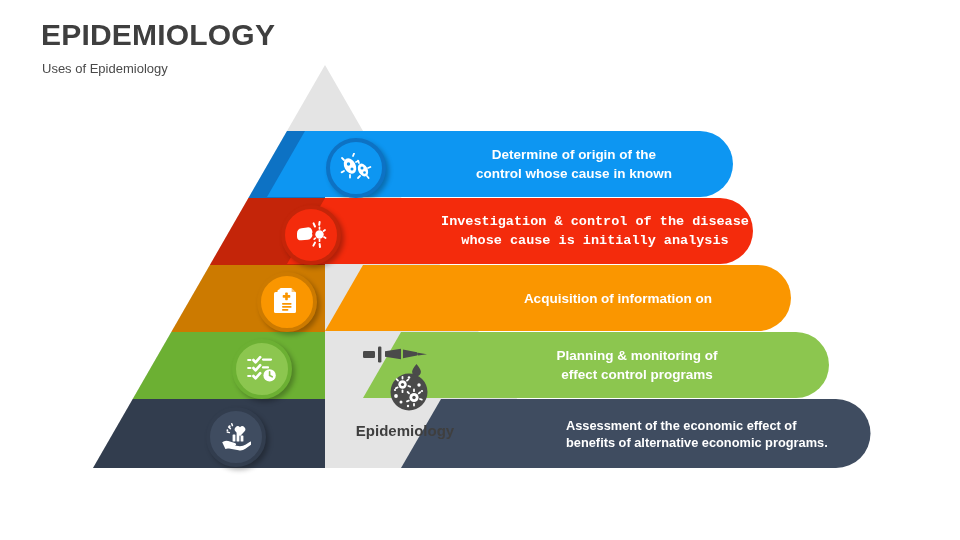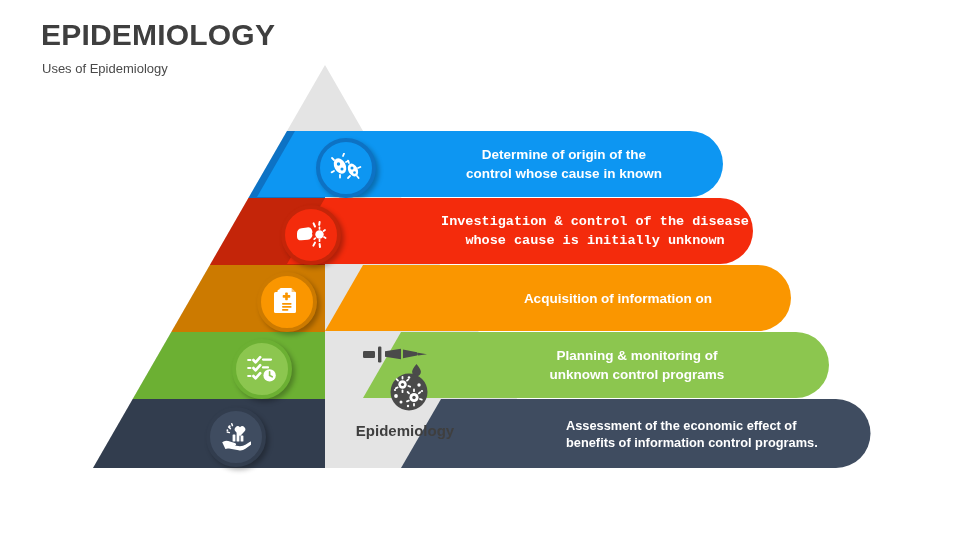--- a/index.html
+++ b/index.html
@@ -122,21 +122,21 @@
 
     <g clip-path="url(#pyr-left-clip)">
       <rect x="0" y="131" width="960" height="67" fill="#0d72c4"></rect>
       <rect x="0" y="198" width="960" height="67" fill="#c42509"></rect>
       <rect x="0" y="265" width="960" height="67" fill="#cc7a00"></rect>
       <rect x="0" y="332" width="960" height="67" fill="#6cb033"></rect>
       <rect x="0" y="399" width="960" height="69" fill="#323d4e"></rect>
     </g>
   </svg>
 
-  <div class="row" style="left:8px; top:131px; width:892px;">
+  <div class="row" style="left:18px; top:131px; width:892px;">
     <svg class="ribbon" viewBox="0 0 960 66" width="960" height="66" preserveAspectRatio="none" style="border-radius:0;">
       <path d="M 287 0 L 682 0 A 33 33 0 0 1 682 66 L 249 66 Z" fill="#0d96f2"></path>
     </svg>
     <div class="ribbon-text c" style="left:406px; width:300px;">
       <div>Determine of origin of the</div>
       <div>control whose cause in known</div>
     </div>
     <div class="badge" style="left:308px; top:7px; background:#0d96f2; border:4px solid #0d72c4;">
       <svg width="32" height="30" viewBox="0 0 32 30">
         <g fill="#ffffff">
@@ -161,21 +161,21 @@
       </svg>
     </div>
   </div>
 
   <div class="row" style="left:0; top:198px; width:960px;font-family:Liberation Mono, monospace;">
     <svg class="ribbon" viewBox="0 0 960 66" width="960" height="66" preserveAspectRatio="none" style="border-radius:0;">
       <path d="M 325 0 L 720 0 A 33 33 0 0 1 720 66 L 287 66 Z" fill="#f42b0c"></path>
     </svg>
     <div class="ribbon-text c" style="left:420px; width:350px;">
       <div>Investigation &amp; control of the disease</div>
-      <div>whose cause is initially unknown</div>
+      <div>whose cause is initially analysis</div>
     </div>
     <div class="badge" style="left:281px; top:7px; background:#f42b0c; border:4px solid #c42509;">
       <svg width="32" height="28" viewBox="0 0 32 28">
         <g fill="#ffffff">
           <path d="M2 12.5 q0-4.5 4.5-5.2 l5.5-0.9 q3.6-0.5 4.6 1.8 l0.6 1.6 q0.6 1.6-0.2 2.8 l-0.1 0.2 q1 1.3 0.2 2.6 l-1 1.6 q-1 1.5-3.2 1.7 l-6.4 0.6 Q2 19.5 2 15.4 Z"></path>
           <circle cx="24.5" cy="13.5" r="4.2"></circle>
           <g stroke="#ffffff" stroke-width="1.7" stroke-linecap="round">
             <line x1="24.5" y1="8" x2="24.5" y2="6.4"></line>
               <line x1="28.6" y1="10" x2="30" y2="9"></line>
             <line x1="29" y1="16" x2="30.6" y2="17"></line>
@@ -218,21 +218,21 @@
       </svg>
     </div>
   </div>
 
   <div class="row" style="left:0; top:332px; width:960px;border-radius:25px;">
     <svg class="ribbon" viewBox="0 0 960 66" width="960" height="66" preserveAspectRatio="none" style="border-radius:0;">
       <path d="M 401 0 L 796 0 A 33 33 0 0 1 796 66 L 363 66 Z" fill="#8cc64f"></path>
     </svg>
     <div class="ribbon-text c" style="left:492px; width:290px;">
       <div>Planning &amp; monitoring of</div>
-      <div>unknown control programs</div>
+      <div>effect control programs</div>
     </div>
     <div class="badge" style="left:232px; top:7px; background:#8cc64f; border:4px solid #6cb033;">
       <svg width="30" height="28" viewBox="0 0 30 28">
         <g fill="#ffffff">
           <g stroke="#ffffff" stroke-width="2.2" stroke-linecap="round">
             <line x1="1.2" y1="5" x2="3.4" y2="5"></line>
             <line x1="1.2" y1="13" x2="3.4" y2="13"></line>
             <line x1="1.2" y1="21" x2="3.4" y2="21"></line>
           </g>
           <g fill="none" stroke="#ffffff" stroke-width="2.6" stroke-linecap="round" stroke-linejoin="round">
@@ -253,21 +253,21 @@
       </svg>
     </div>
   </div>
 
   <div class="row" style="left:0; top:399px; width:960px; height:69px;">
     <svg class="ribbon" viewBox="0 0 960 69" width="960" height="69" preserveAspectRatio="none" style="border-radius:0;">
       <path d="M 441 0 L 836 0 A 34.5 34.5 0 0 1 836 69 L 401 69 Z" fill="#3f4c60"></path>
     </svg>
     <div class="ribbon-text l" style="left:566px; width:330px; font-size:12.8px; line-height:17.5px;">
       <div>Assessment of the economic effect of</div>
-      <div>benefits of information control programs.</div>
+      <div>benefits of alternative economic programs.</div>
     </div>
     <div class="badge" style="left:206px; top:8px; background:#3f4c60; border:4px solid #323d4e;">
       <svg width="30" height="28" viewBox="0 0 30 28">
         <g fill="#ffffff">
           <path d="M14.6 4.2 a3 3 0 0 1 4.4 0 a3 3 0 0 1 4.4 0 a3.2 3.2 0 0 1 0 4.4 l-4.4 4.6 l-4.4 -4.6 a3.2 3.2 0 0 1 0 -4.4 z"></path>
           <rect x="11.6" y="11.6" width="2.8" height="7" rx="0.5"></rect>
           <rect x="15.6" y="9.2" width="2.8" height="9.4" rx="0.5"></rect>
           <rect x="19.6" y="12.6" width="2.8" height="6" rx="0.5"></rect>
           <g stroke="#ffffff" stroke-width="1.5" stroke-linecap="round">
             <line x1="9.4" y1="5.6" x2="7.6" y2="4"></line>

